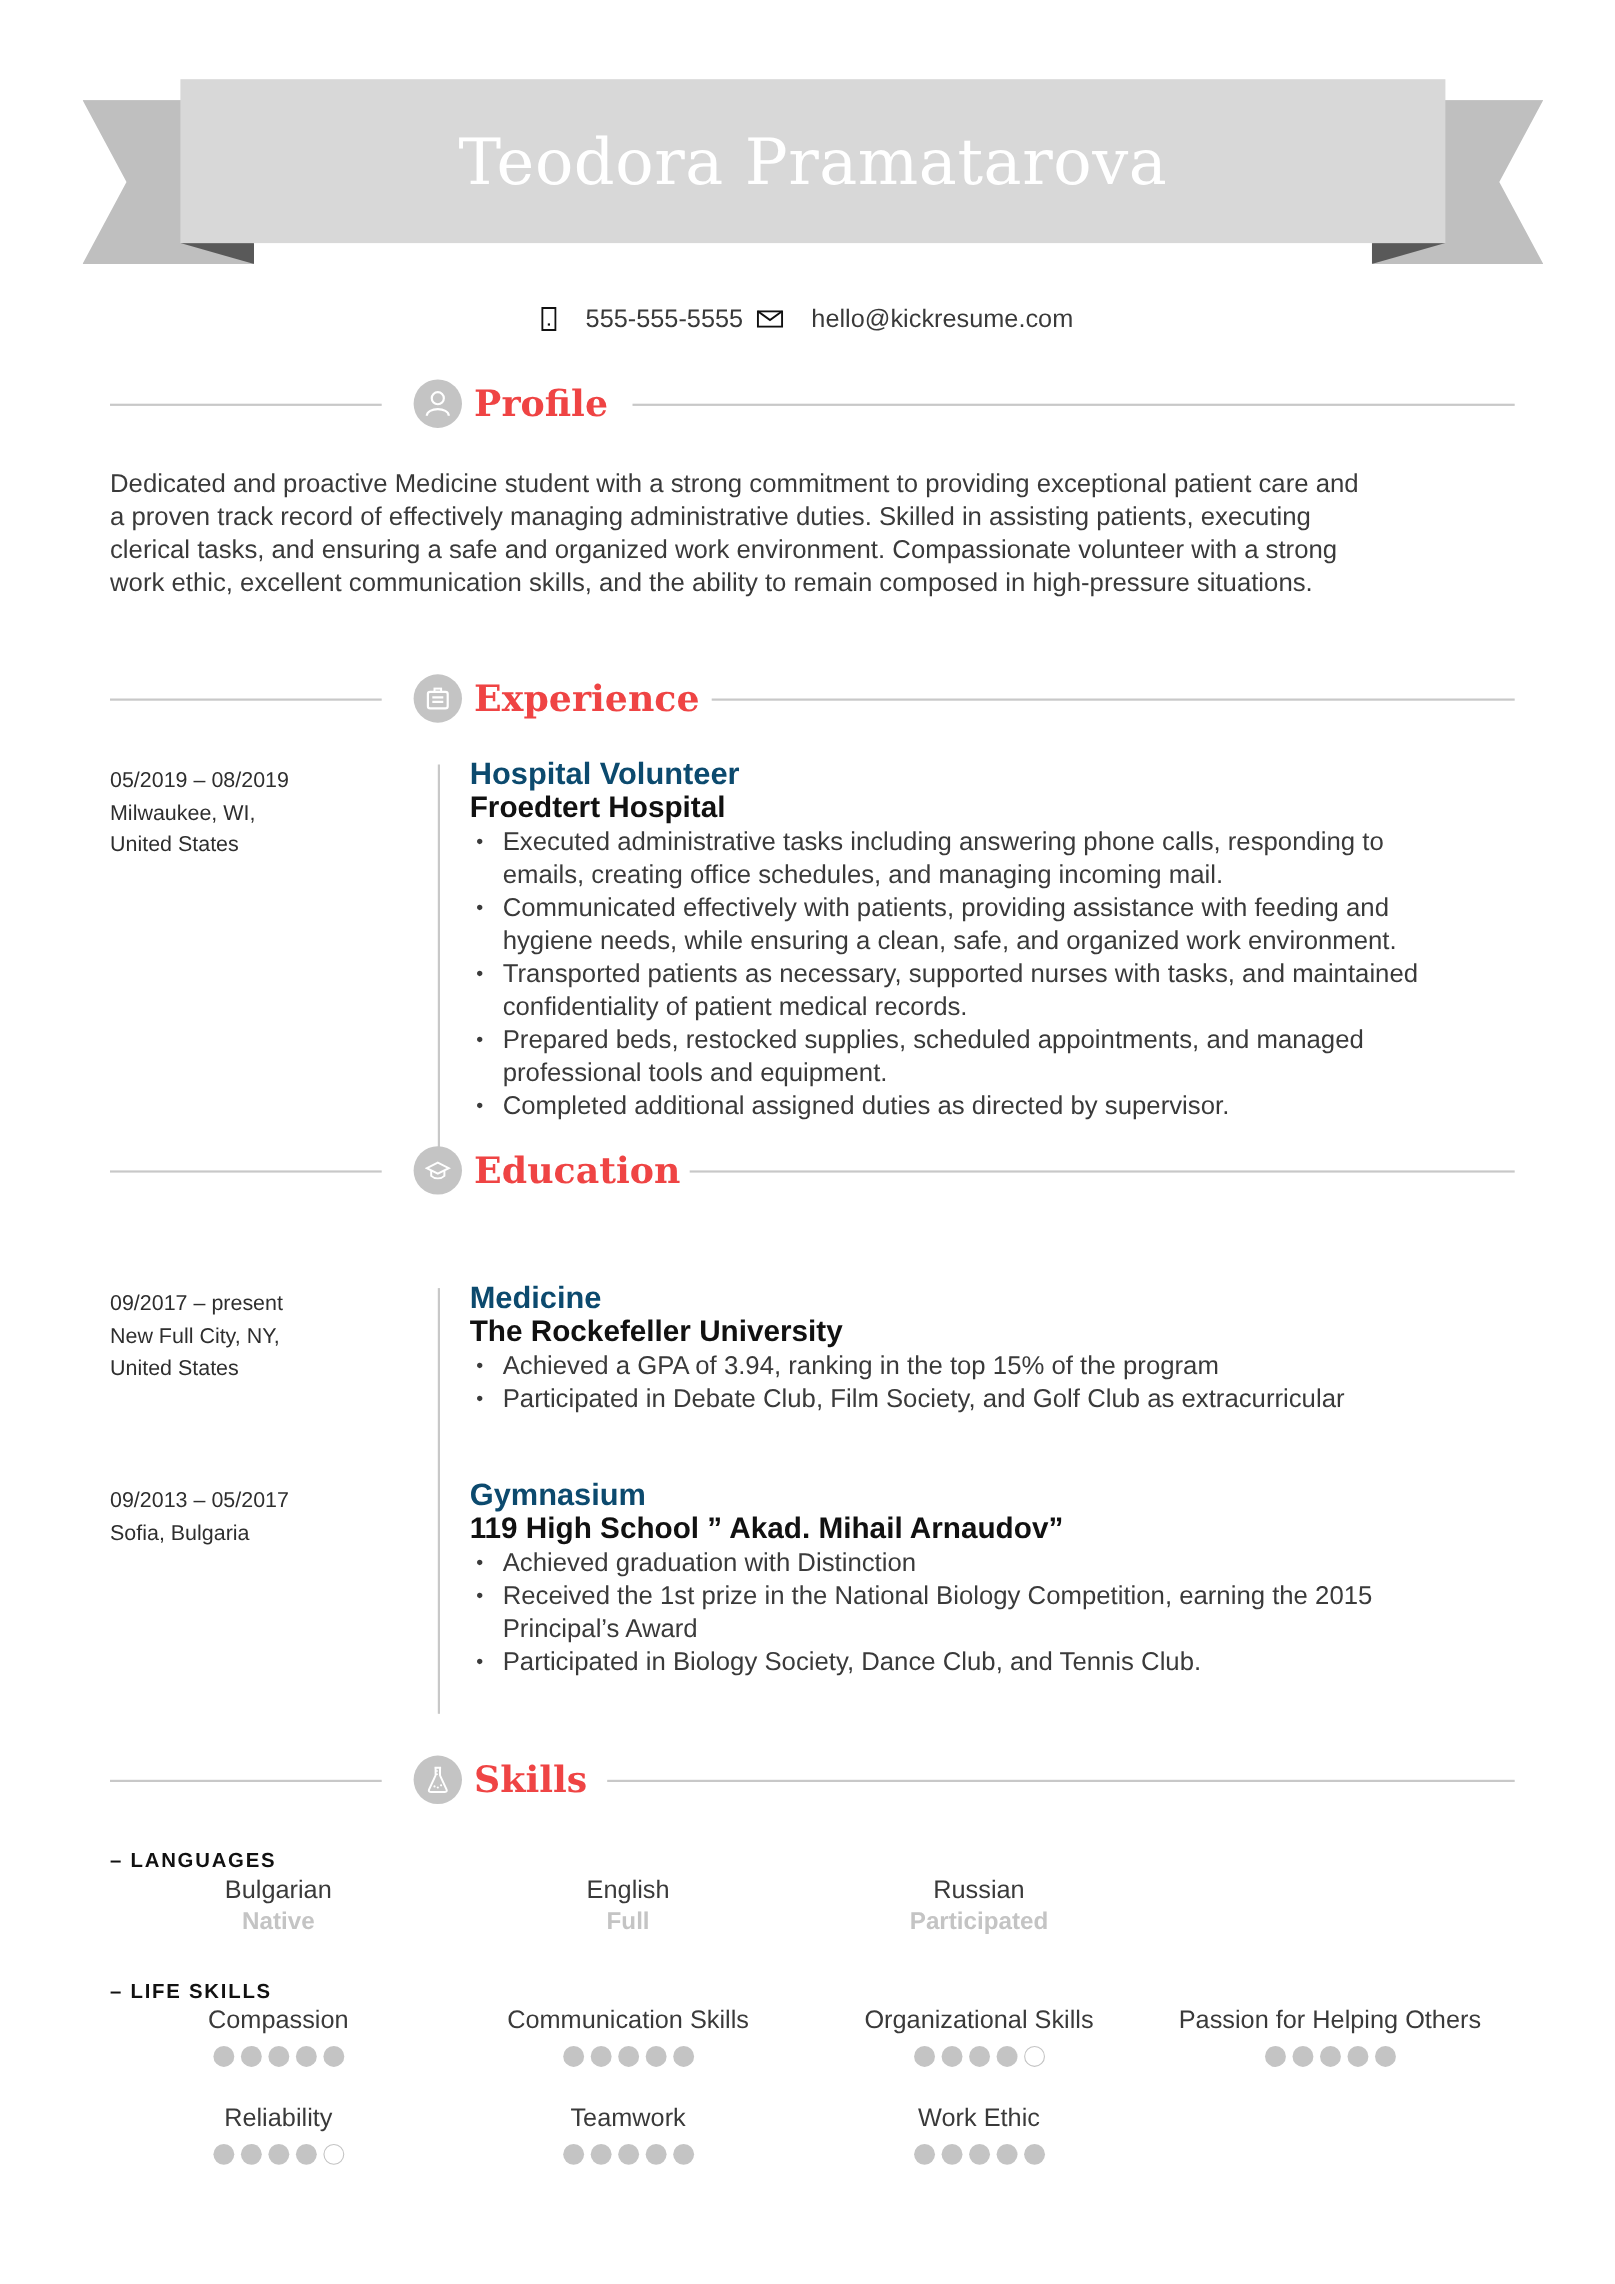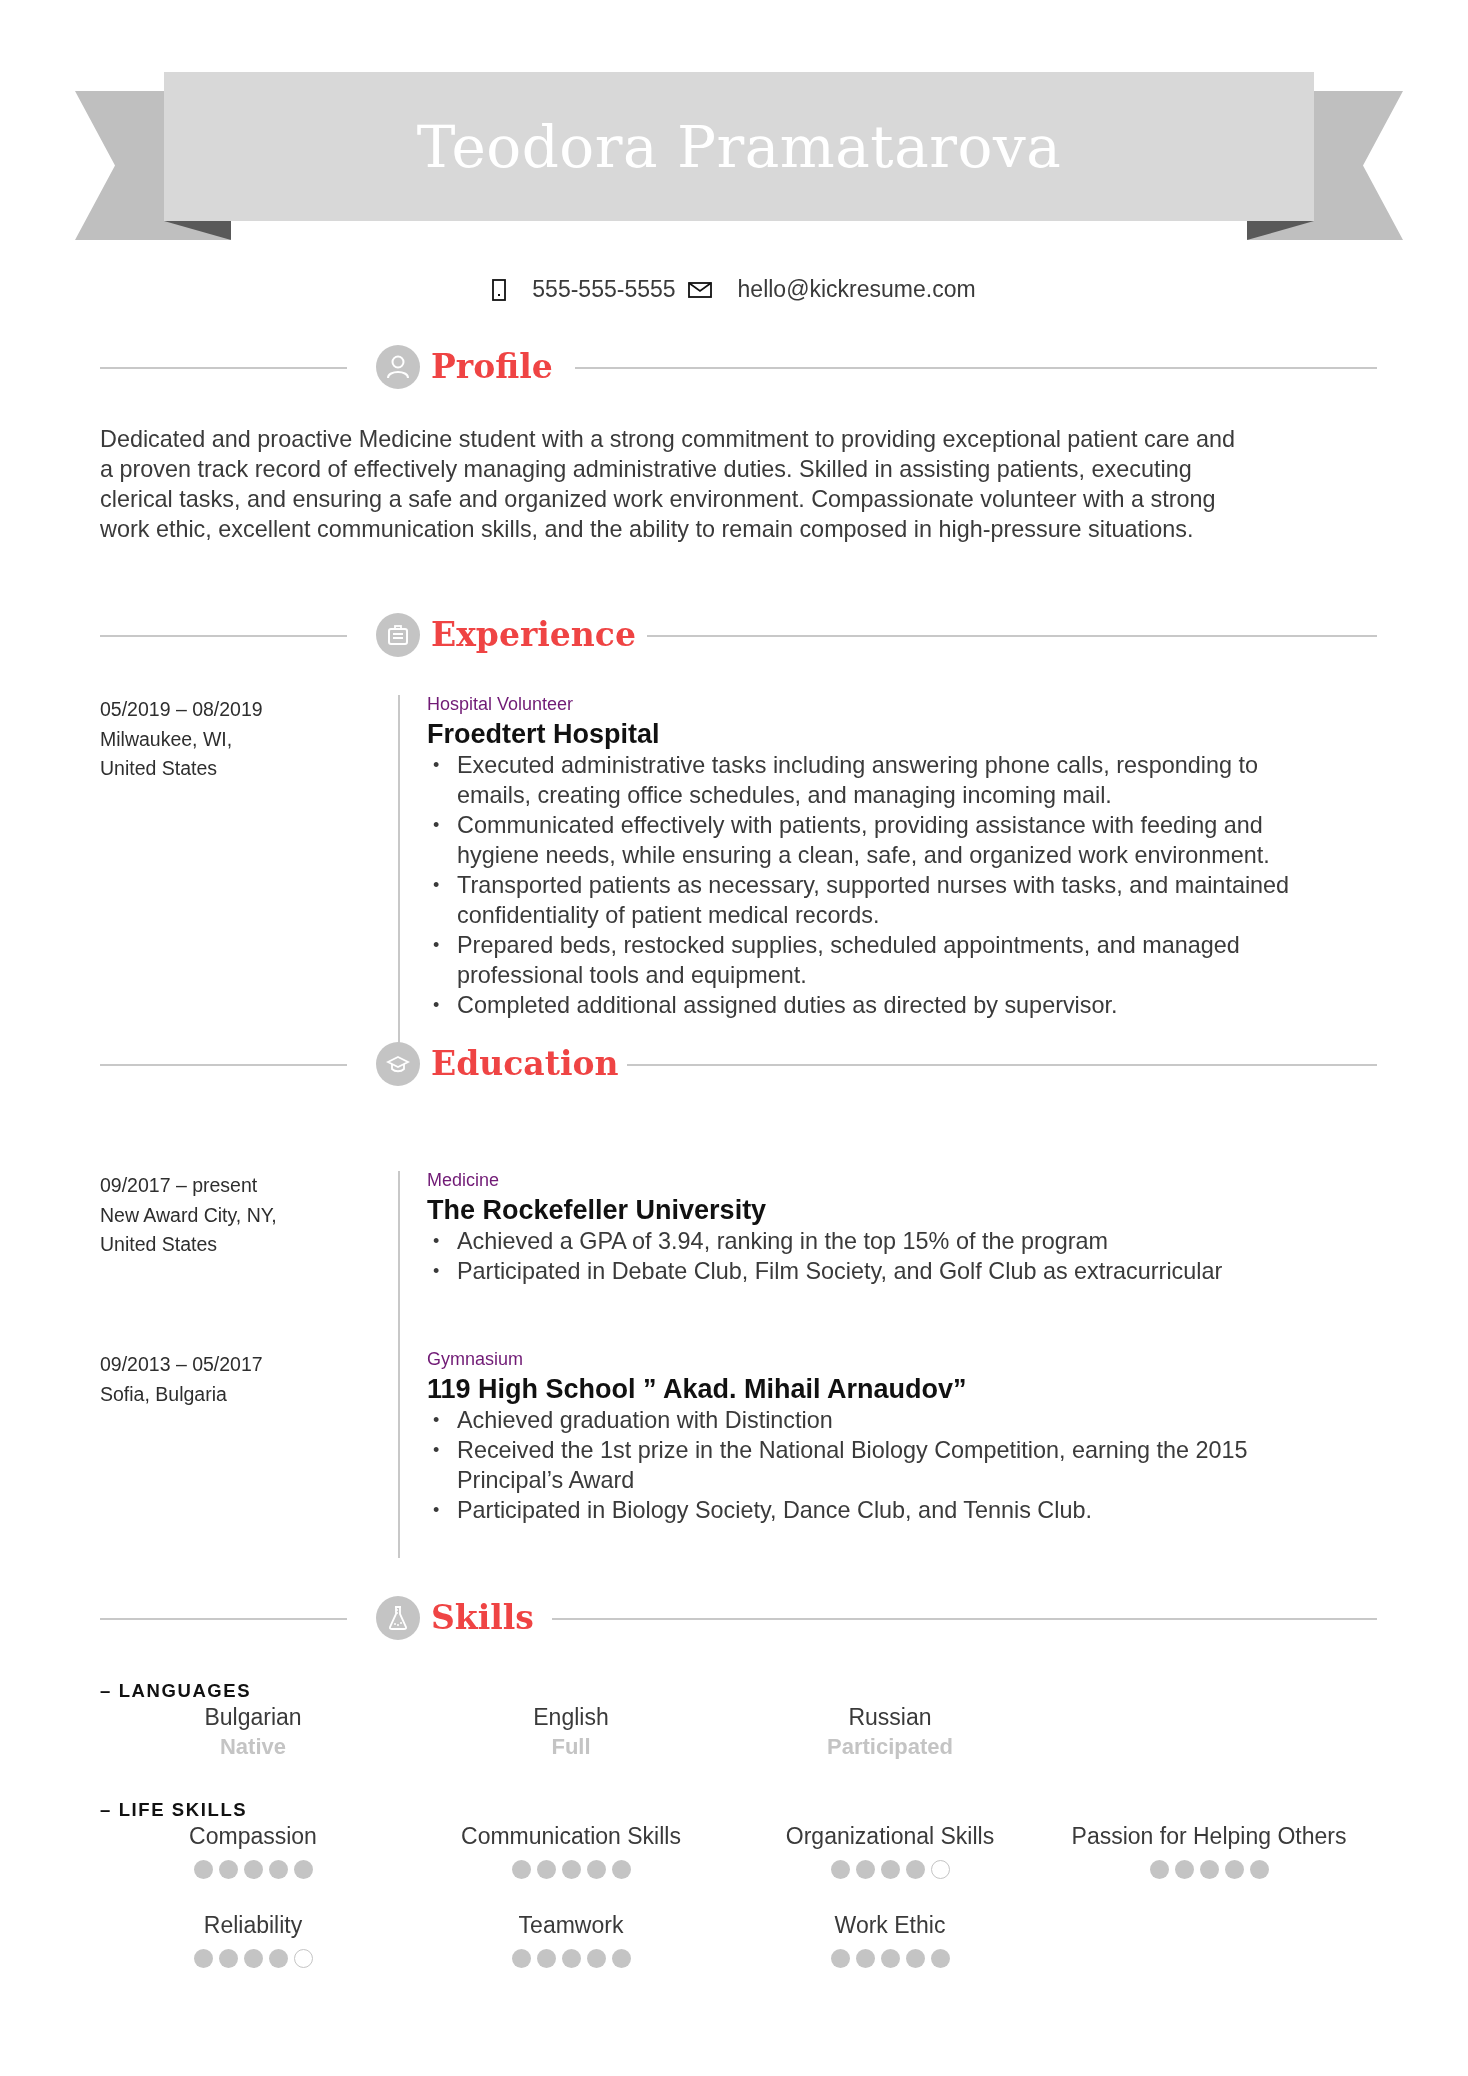--- a/index.html
+++ b/index.html
@@ -31,21 +31,21 @@
   .section-head .title { position: absolute; left: 331px; top: -1px; font-family: "DejaVu Serif", serif; font-weight: bold; font-size: 33px; color: #ef4444; line-height: 46px; }
 
   
   .profile-text { position: absolute; left: 100px; top: 424px; width: 1280px; font-size: 23.4px; line-height: 30px; color: #3a3a3a; }
 
   
   .entry { position: absolute; left: 100px; width: 1277px; }
   .entry .meta { position: absolute; left: 0; top: 0; width: 280px; font-size: 19.5px; line-height: 29.5px; color: #2e2e2e; }
   .entry .divider { position: absolute; left: 298px; top: 0; width: 2px; background: #c8c8c8; }
   .entry .body { position: absolute; left: 327px; top: -6px; width: 960px; }
-  .entry .role { font-weight: normal; font-size: 18px; line-height: 30px; color: #701a75; }
+  .entry .role { font-weight: bold; font-size: 28px; line-height: 30px; color: #0c4a6e; }
   .entry .org { font-weight: bold; font-size: 27px; line-height: 30px; color: #111111; }
   .entry ul { list-style: none; margin-top: 1px; }
   .entry li { position: relative; padding-left: 30px; font-size: 23.4px; line-height: 30px; color: #3a3a3a; }
   .entry li::before { content: "•"; position: absolute; left: 6px; top: 0; color: #3a3a3a; font-size: 18px; }
 
   
   .skill-cat { position: absolute; left: 100px; font-weight: bold; font-size: 18.5px; letter-spacing: 1.6px; color: #111111; }
   .skill-grid { position: absolute; left: 93px; width: 1300px; }
   .skill { position: absolute; width: 320px; text-align: center; }
   .skill .label { font-size: 23px; line-height: 30px; color: #3a3a3a; }
@@ -160,21 +160,21 @@
         <path d="M6 12 V17 C9 20 15 20 18 17 V12" fill="none" stroke="#fff" stroke-width="1.8"></path>
       </svg>
   </div>
   <div class="title">Education</div>
   <div class="line-right" style="width:750px;"></div>
 </div>
 
 <div class="entry" style="top:1171px;">
   <div class="meta">
     <div>09/2017 – present</div>
-    <div>New Award City, NY,</div>
+    <div>New Full City, NY,</div>
     <div>United States</div>
   </div>
   <div class="divider" style="height:387px;"></div>
   <div class="body">
     <div class="role">Medicine</div>
     <div class="org">The Rockefeller University</div>
     <ul>
       <li>
           <div>Achieved a GPA of 3.94, ranking in the top 15% of the program</div>
         </li>

